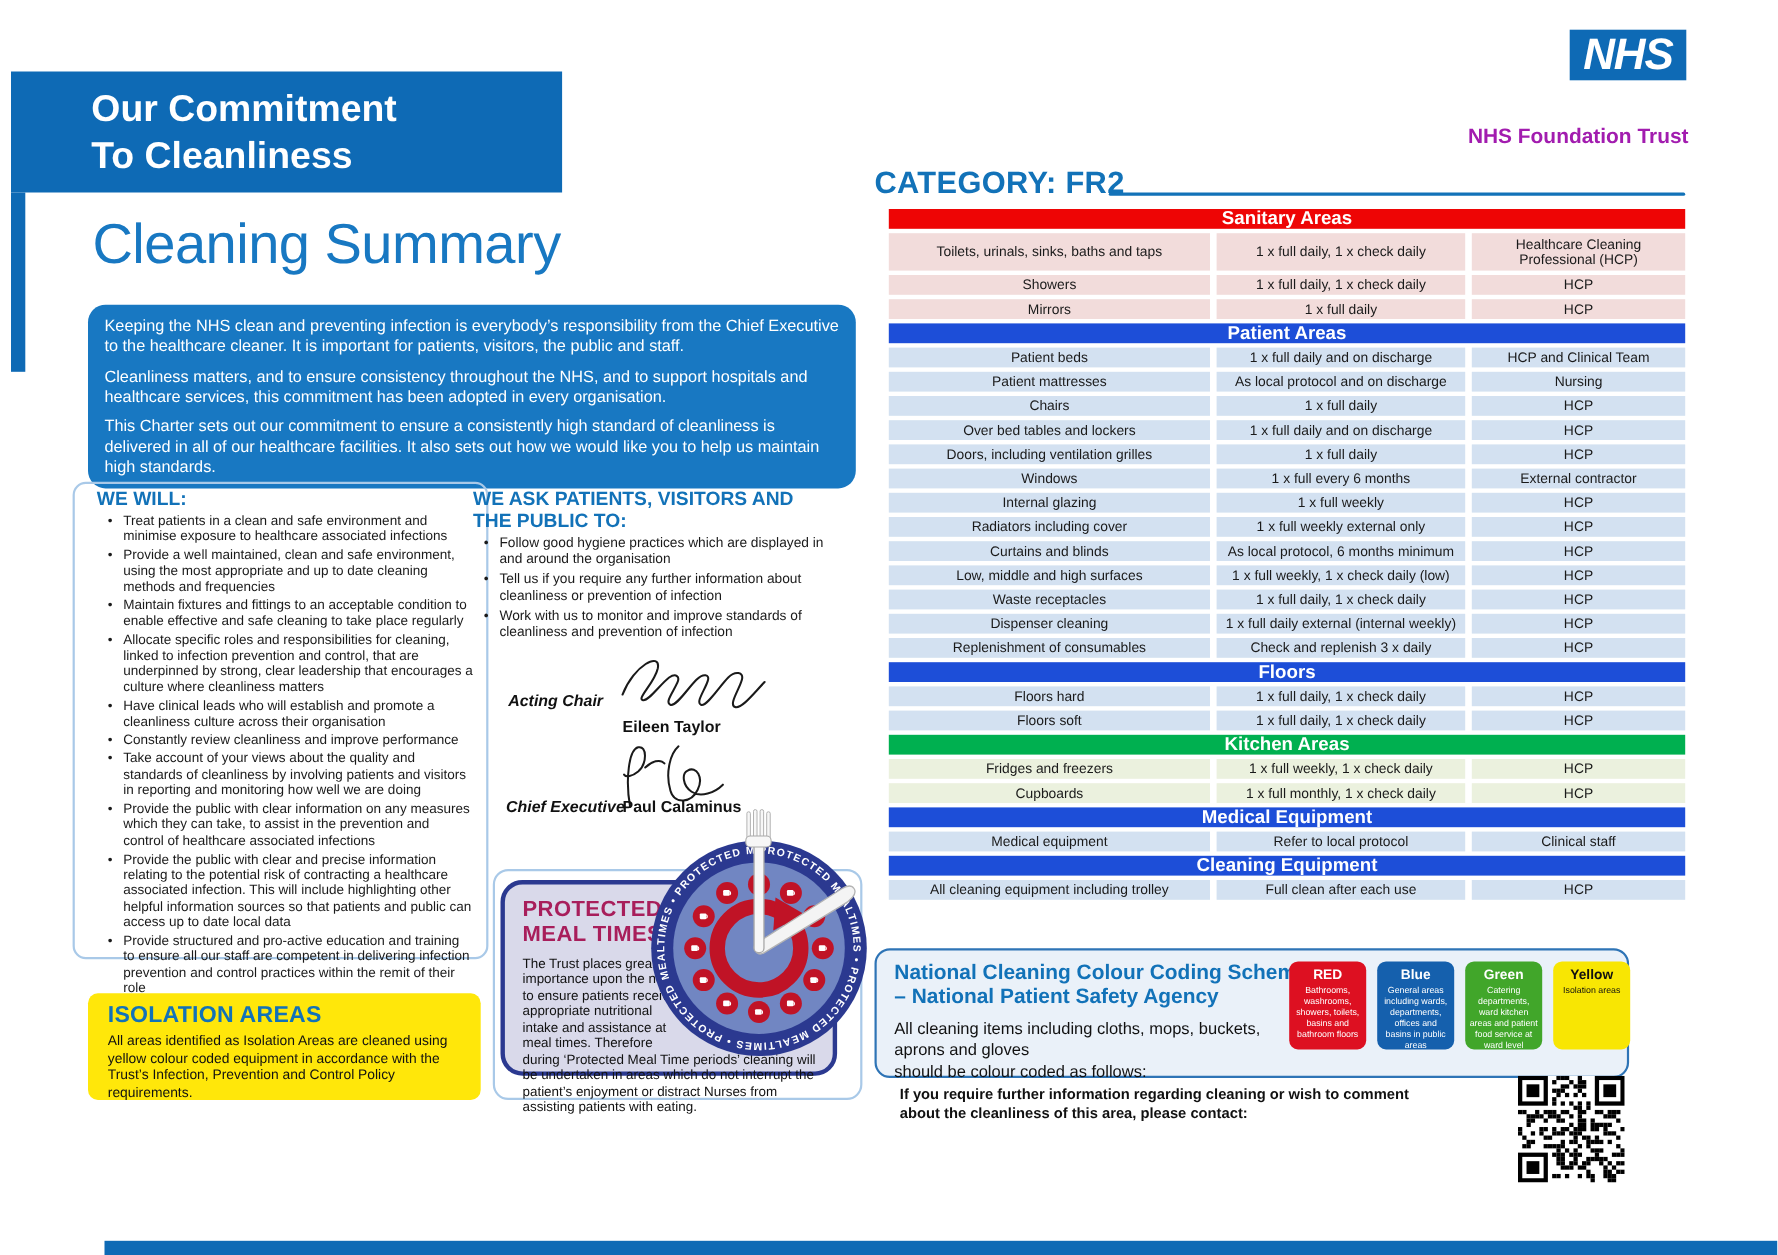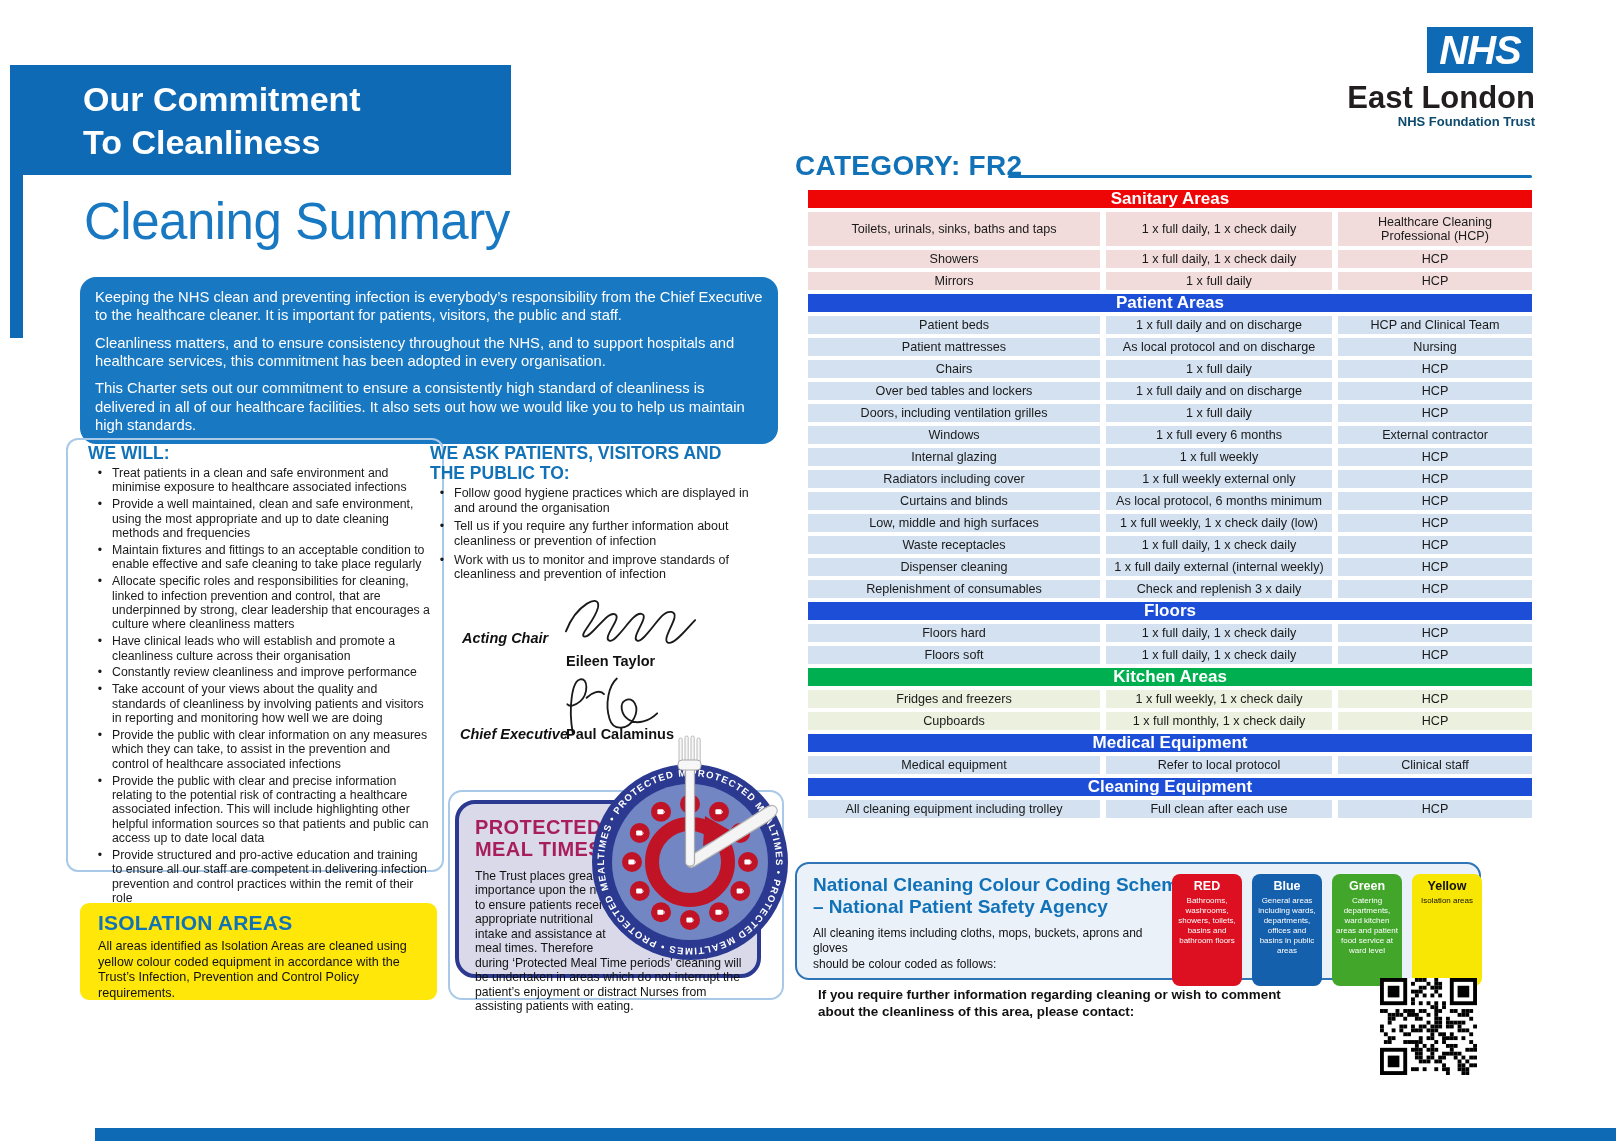--- a/index.html
+++ b/index.html
@@ -38,21 +38,21 @@
   .pmt-outer{position:absolute;left:448px;top:790px;width:332px;height:206px;border:2px solid #a9c9e8;border-radius:14px;}
   .pmt-box{position:absolute;left:455px;top:800px;width:306px;height:178px;background:#d9d9ea;border:4px solid #2b3990;
            border-radius:20px;box-sizing:border-box;padding:12px 14px 0 16px;}
   .pmt-title{font-weight:bold;font-size:20px;line-height:1.12;color:#a81e5b;letter-spacing:0.4px;}
   .pmt-body{font-size:12.2px;line-height:1.19;margin-top:8px;color:#111;}
   .pmt-spacer{float:right;width:118px;height:84px;}
   .pmt-clock{position:absolute;left:585px;top:732px;width:210px;height:240px;}
   .nhs-mark{position:absolute;left:1427px;top:27px;width:106px;height:46px;background:#0e6ab5;color:#fff;
             display:flex;align-items:center;justify-content:center;font-style:italic;font-weight:bold;font-size:40px;letter-spacing:-1px;}
   .org-name{position:absolute;left:1245px;top:80px;width:290px;text-align:right;font-weight:bold;font-size:31px;color:#221e1f;}
-  .trust-name{position:absolute;left:1245px;top:114px;width:290px;text-align:right;font-weight:bold;font-size:13px;color:#0c4a6e;}
+  .trust-name{position:absolute;left:1245px;top:114px;width:290px;text-align:right;font-weight:bold;font-size:19px;color:#a21caf;}
 
   .category-title{position:absolute;left:795px;top:150px;font-weight:bold;font-size:28px;color:#1272b8;letter-spacing:0.3px;}
   .category-line{position:absolute;left:1008px;top:175px;width:524px;height:3px;background:#1272b8;border-radius:2px;}
 
   .tablewrap{position:absolute;left:808px;top:190px;width:724px;}
   .trow{display:flex;margin-bottom:4px;}
   .tcell{box-sizing:border-box;display:flex;align-items:center;justify-content:center;text-align:center;
          font-size:12.6px;line-height:1.12;min-height:18px;padding:0 4px;}
   .c0{width:292px;margin-right:6px;}
   .c1{width:226px;margin-right:6px;}
@@ -65,23 +65,23 @@
   .band-blue{background:#1d4ed8;}
   .band-green{background:#00b050;}
   .rows-sanitary .tcell{background:#f2dcdb;}
   .rows-patient .tcell{background:#d3e1f1;}
   .rows-kitchen .tcell{background:#ebf1de;}
   .trow.tall .tcell{min-height:34px;}
 
   .coding-box{position:absolute;left:795px;top:862px;width:686px;height:118px;background:#eaf1f9;border:2px solid #2e74b6;
               border-radius:14px;box-sizing:border-box;padding:10px 12px 0 16px;}
   .coding-title{font-weight:bold;font-size:19px;line-height:1.15;color:#1272b8;}
-  .coding-body{font-size:12px;line-height:1.3;margin-top:8px;color:#111;width:360px;}
+  .coding-body{font-size:15px;line-height:1.3;margin-top:8px;color:#111;width:360px;}
   .swatches{position:absolute;left:365px;top:10px;display:flex;}
-  .swatch{width:70px;height:112px;border-radius:8px;margin-left:10px;box-sizing:border-box;
+  .swatch{width:70px;height:80px;border-radius:8px;margin-left:10px;box-sizing:border-box;
           padding:5px 4px 0 4px;text-align:center;}
   .swatch-name{font-weight:bold;font-size:12.5px;}
   .swatch-desc{font-size:8px;line-height:1.25;margin-top:3px;}
 
   .contact{position:absolute;left:818px;top:986px;width:500px;font-weight:bold;font-size:13.4px;line-height:1.3;color:#111;}
   .qr{position:absolute;left:1380px;top:978px;width:97px;height:97px;}
   .bottom-bar{position:absolute;left:95px;top:1128px;width:1521px;height:13px;background:#0e6ab5;}
 </style>
 </head>
 <body>
@@ -276,21 +276,20 @@
       <rect x="100.5" y="30" width="9" height="104" rx="4" fill="#f7f7f7" stroke="#a9a9a9" stroke-width="1.2"></rect>
       <rect x="94" y="6" width="3.2" height="26" rx="1.5" fill="#f7f7f7" stroke="#a9a9a9" stroke-width="0.8"></rect>
       <rect x="100" y="4" width="3.2" height="28" rx="1.5" fill="#f7f7f7" stroke="#a9a9a9" stroke-width="0.8"></rect>
       <rect x="106" y="4" width="3.2" height="28" rx="1.5" fill="#f7f7f7" stroke="#a9a9a9" stroke-width="0.8"></rect>
       <rect x="112" y="6" width="3.2" height="26" rx="1.5" fill="#f7f7f7" stroke="#a9a9a9" stroke-width="0.8"></rect>
       <rect x="93" y="28" width="23" height="10" rx="4" fill="#f7f7f7" stroke="#a9a9a9" stroke-width="1"></rect>
     </g>
   </svg>
 
   <div class="nhs-mark">NHS</div>
-  <div class="org-name">East London</div>
   <div class="trust-name">NHS Foundation Trust</div>
 
   <div class="category-title">CATEGORY: FR2</div>
   <div class="category-line"></div>
   <div class="tablewrap">
       <div class="band band-red">Sanitary Areas</div>
       <div class="trow rows-sanitary tall">
         <div class="tcell c0">Toilets, urinals, sinks, baths and taps</div>
         <div class="tcell c1">1 x full daily, 1 x check daily</div>
         <div class="tcell c2">Healthcare Cleaning Professional (HCP)</div>

